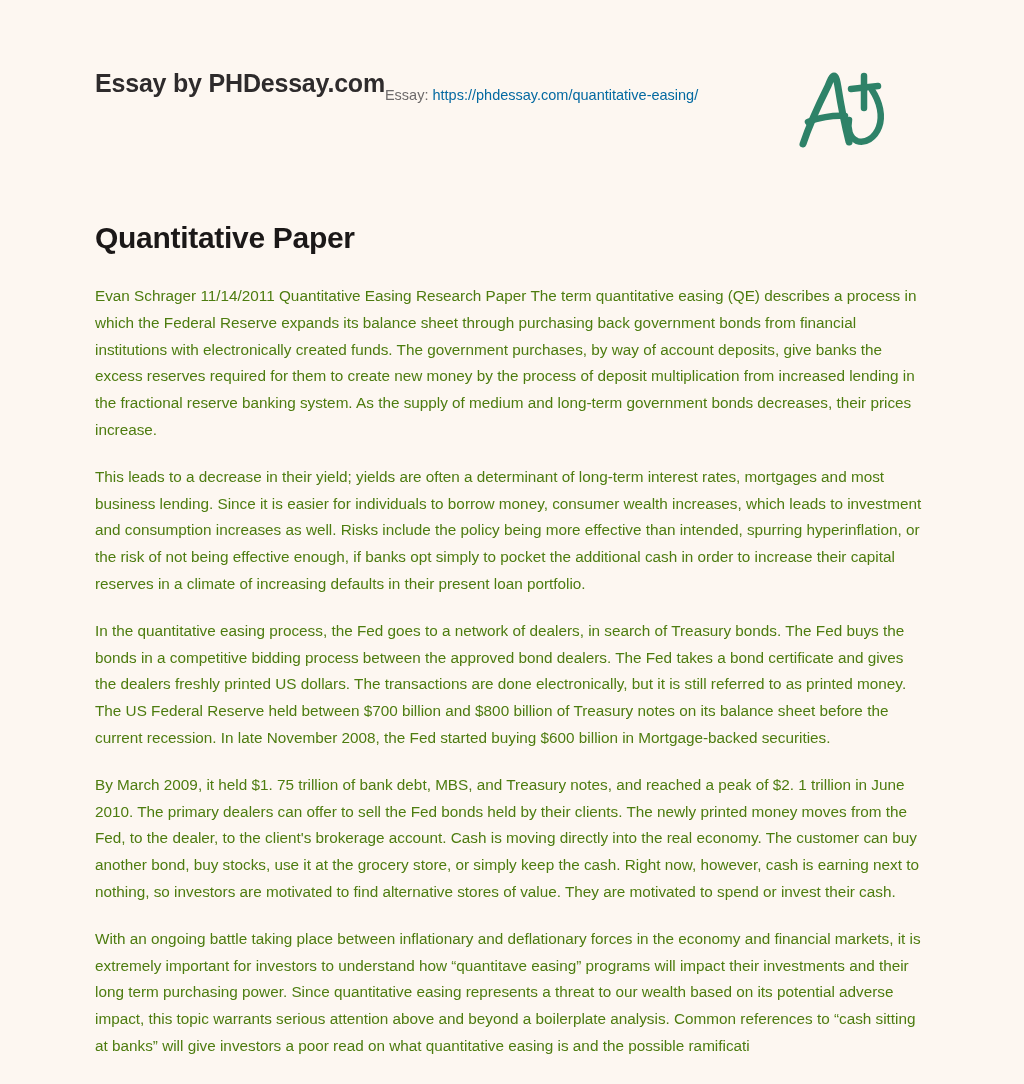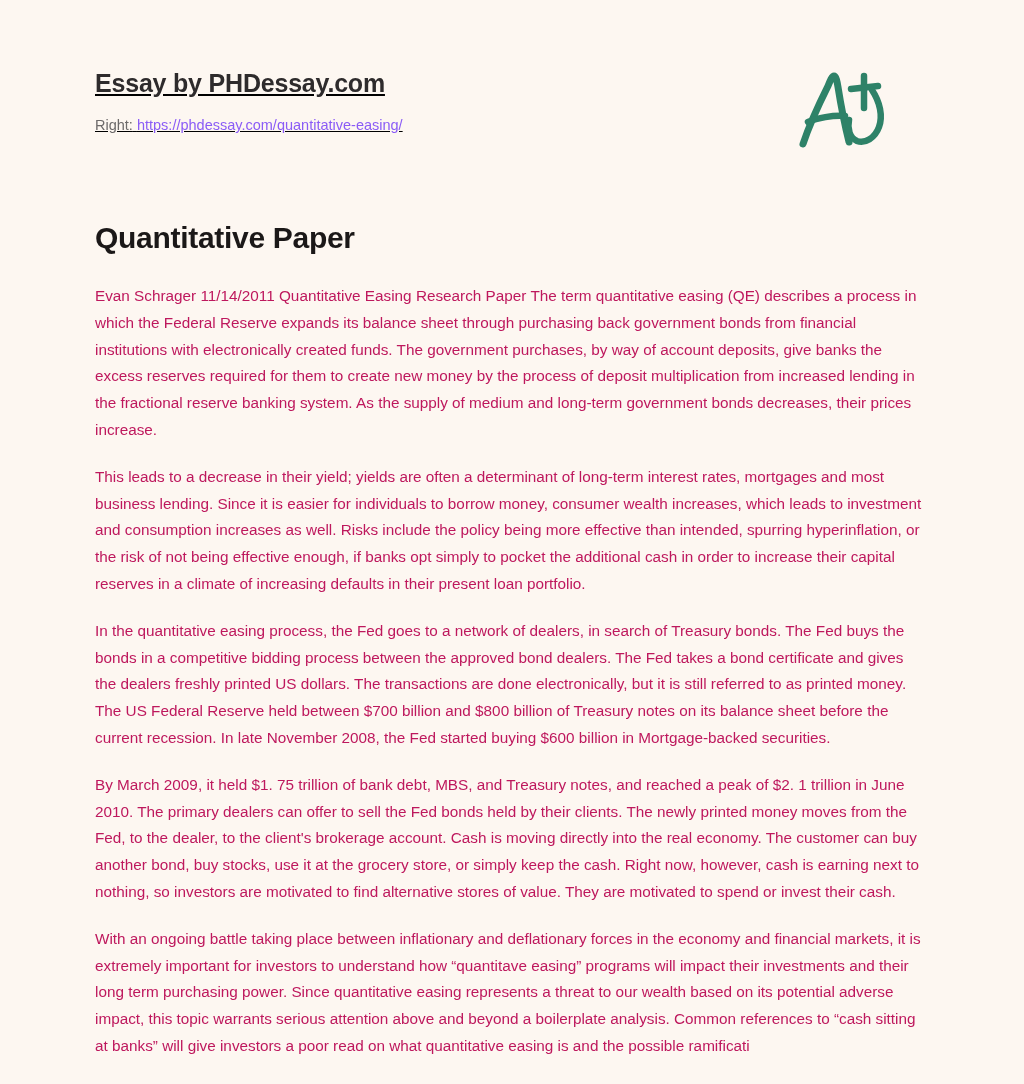--- a/index.html
+++ b/index.html
@@ -25,43 +25,42 @@
     position: absolute;
     top: 68px;
     left: 95px;
     right: 95px;
     display: flex;
     align-items: flex-start;
     justify-content: space-between;
   }
   .header-left {
     display: flex;
-    flex-direction: column;
-    text-decoration: underline;
+    flex-direction: row;
   }
   .brand-title {
     font-size: 25px;
     font-weight: bold;
     color: #2e2b2c;
     letter-spacing: -0.2px;
     line-height: 1.2;
     margin: 0;
   }
   .source-line {
     margin-top: 18px;
     font-size: 14.5px;
     line-height: 1.3;
     color: #6d6a6a;
     white-space: nowrap;
   }
   .source-label {
     color: #6d6a6a;
   }
   .source-url {
-    color: #8b5cf6;
+    color: #0369a1;
     text-decoration: none;
   }
   .logo {
     margin-top: -4px;
     margin-right: 38px;
     width: 96px;
     height: 90px;
     display: block;
   }
   .doc-title {
@@ -80,37 +79,37 @@
     top: 283px;
     left: 95px;
     width: 832px;
     height: 801px;
     overflow: hidden;
   }
   .article p {
     margin: 0 0 20px 0;
     font-size: 15.3px;
     line-height: 26.8px;
-    color: #be185d;
+    color: #4d7c0f;
     text-align: left;
   }
   .article p:last-child {
     margin-bottom: 14px;
   }
 </style>
 </head>
 <body>
 
 <div class="page">
 
   <div class="header">
     <div class="header-left">
       <h1 class="brand-title">Essay by PHDessay.com</h1>
       <div class="source-line">
-        <span class="source-label">Right:</span>
+        <span class="source-label">Essay:</span>
         <a class="source-url" href="#">https://phdessay.com/quantitative-easing/</a>
       </div>
     </div>
 
     <svg class="logo" viewBox="0 0 96 90" aria-hidden="true">
       <g fill="none" stroke="#2e8268" stroke-linecap="round" stroke-linejoin="round">
         <path d="M8 80 C14 62 24 40 33 22 C35 17 37 12 39 12 C41 12 42 17 43 23 C46 42 50 62 54 78" stroke-width="7"></path>
         <path d="M13 58 C22 54 38 51 50 52" stroke-width="6.5"></path>
         <path d="M69 12 L69 44" stroke-width="6.5"></path>
         <path d="M56 25 L83 22" stroke-width="6.5"></path>

